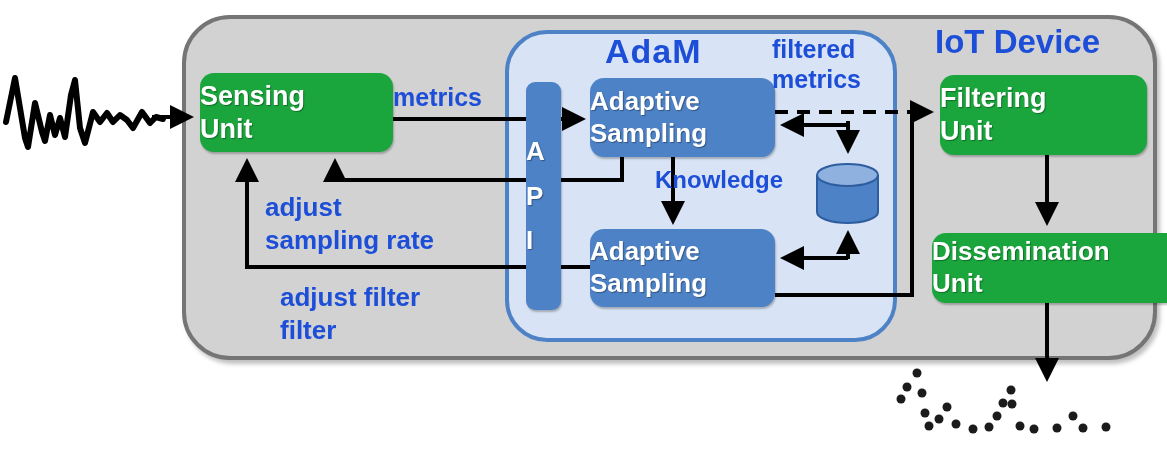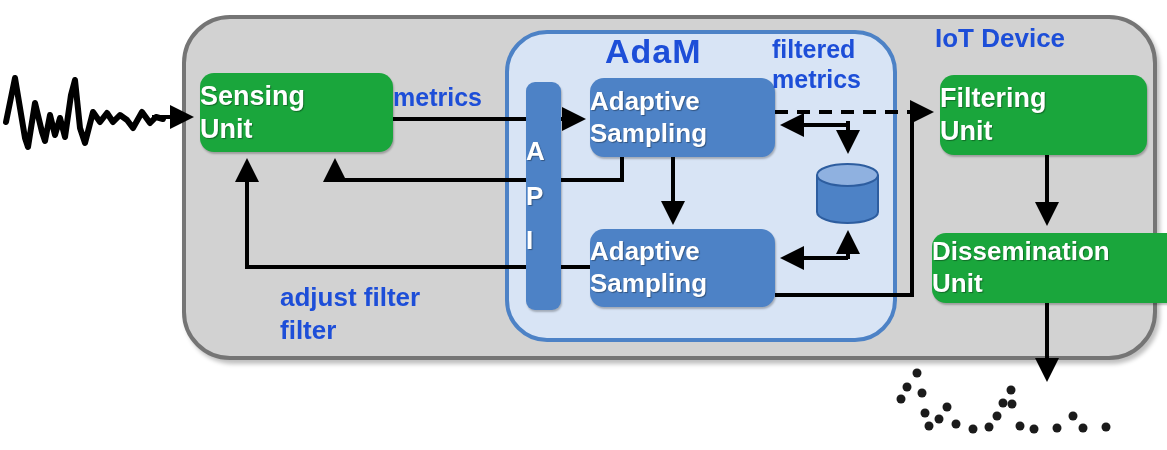--- a/index.html
+++ b/index.html
@@ -56,21 +56,21 @@
     border-radius:9px;line-height:1.72;
   }
 
   
   .lbl{
     color:#1d4ed8;font-weight:bold;text-align:left;line-height:1.12;
   }
   .lbl-metrics{left:393px;top:83px;width:102px;font-size:25px;}
   .lbl-adam{left:605px;top:32px;width:160px;font-size:34px;letter-spacing:1px;}
   .lbl-filtered{left:772px;top:34px;width:112px;font-size:25px;line-height:1.2;}
-  .lbl-iot{left:935px;top:24px;width:202px;font-size:26px;}
+  .lbl-iot{left:935px;top:24px;width:202px;font-size:33px;}
   .lbl-kb{left:655px;top:164px;width:160px;font-size:24px;line-height:1.3;}
   .lbl-adj-sampling{left:265px;top:191px;width:230px;font-size:26px;line-height:1.25;}
   .lbl-adj-filter{left:280px;top:281px;width:225px;font-size:26px;line-height:1.25;}
 </style>
 </head>
 <body>
 
 <div id="canvas">
 
   <div class="abs device-box"></div>
@@ -179,21 +179,26 @@
   <div class="abs lbl lbl-adam">AdaM</div>
 
   <div class="abs lbl lbl-filtered">
     <div>filtered</div>
     <div>metrics</div>
   </div>
 
   <div class="abs lbl lbl-iot">IoT Device</div>
 
   <div class="abs lbl lbl-kb">
-  </div>
-
+    <div>Knowledge</div>
+  </div>
+
+  <div class="abs lbl lbl-adj-sampling">
+    <div>adjust</div>
+    <div>sampling rate</div>
+  </div>
 
   <div class="abs lbl lbl-adj-filter">
     <div>adjust filter</div>
     <div>filter</div>
   </div>
 
 </div>
 
 </body></html>

